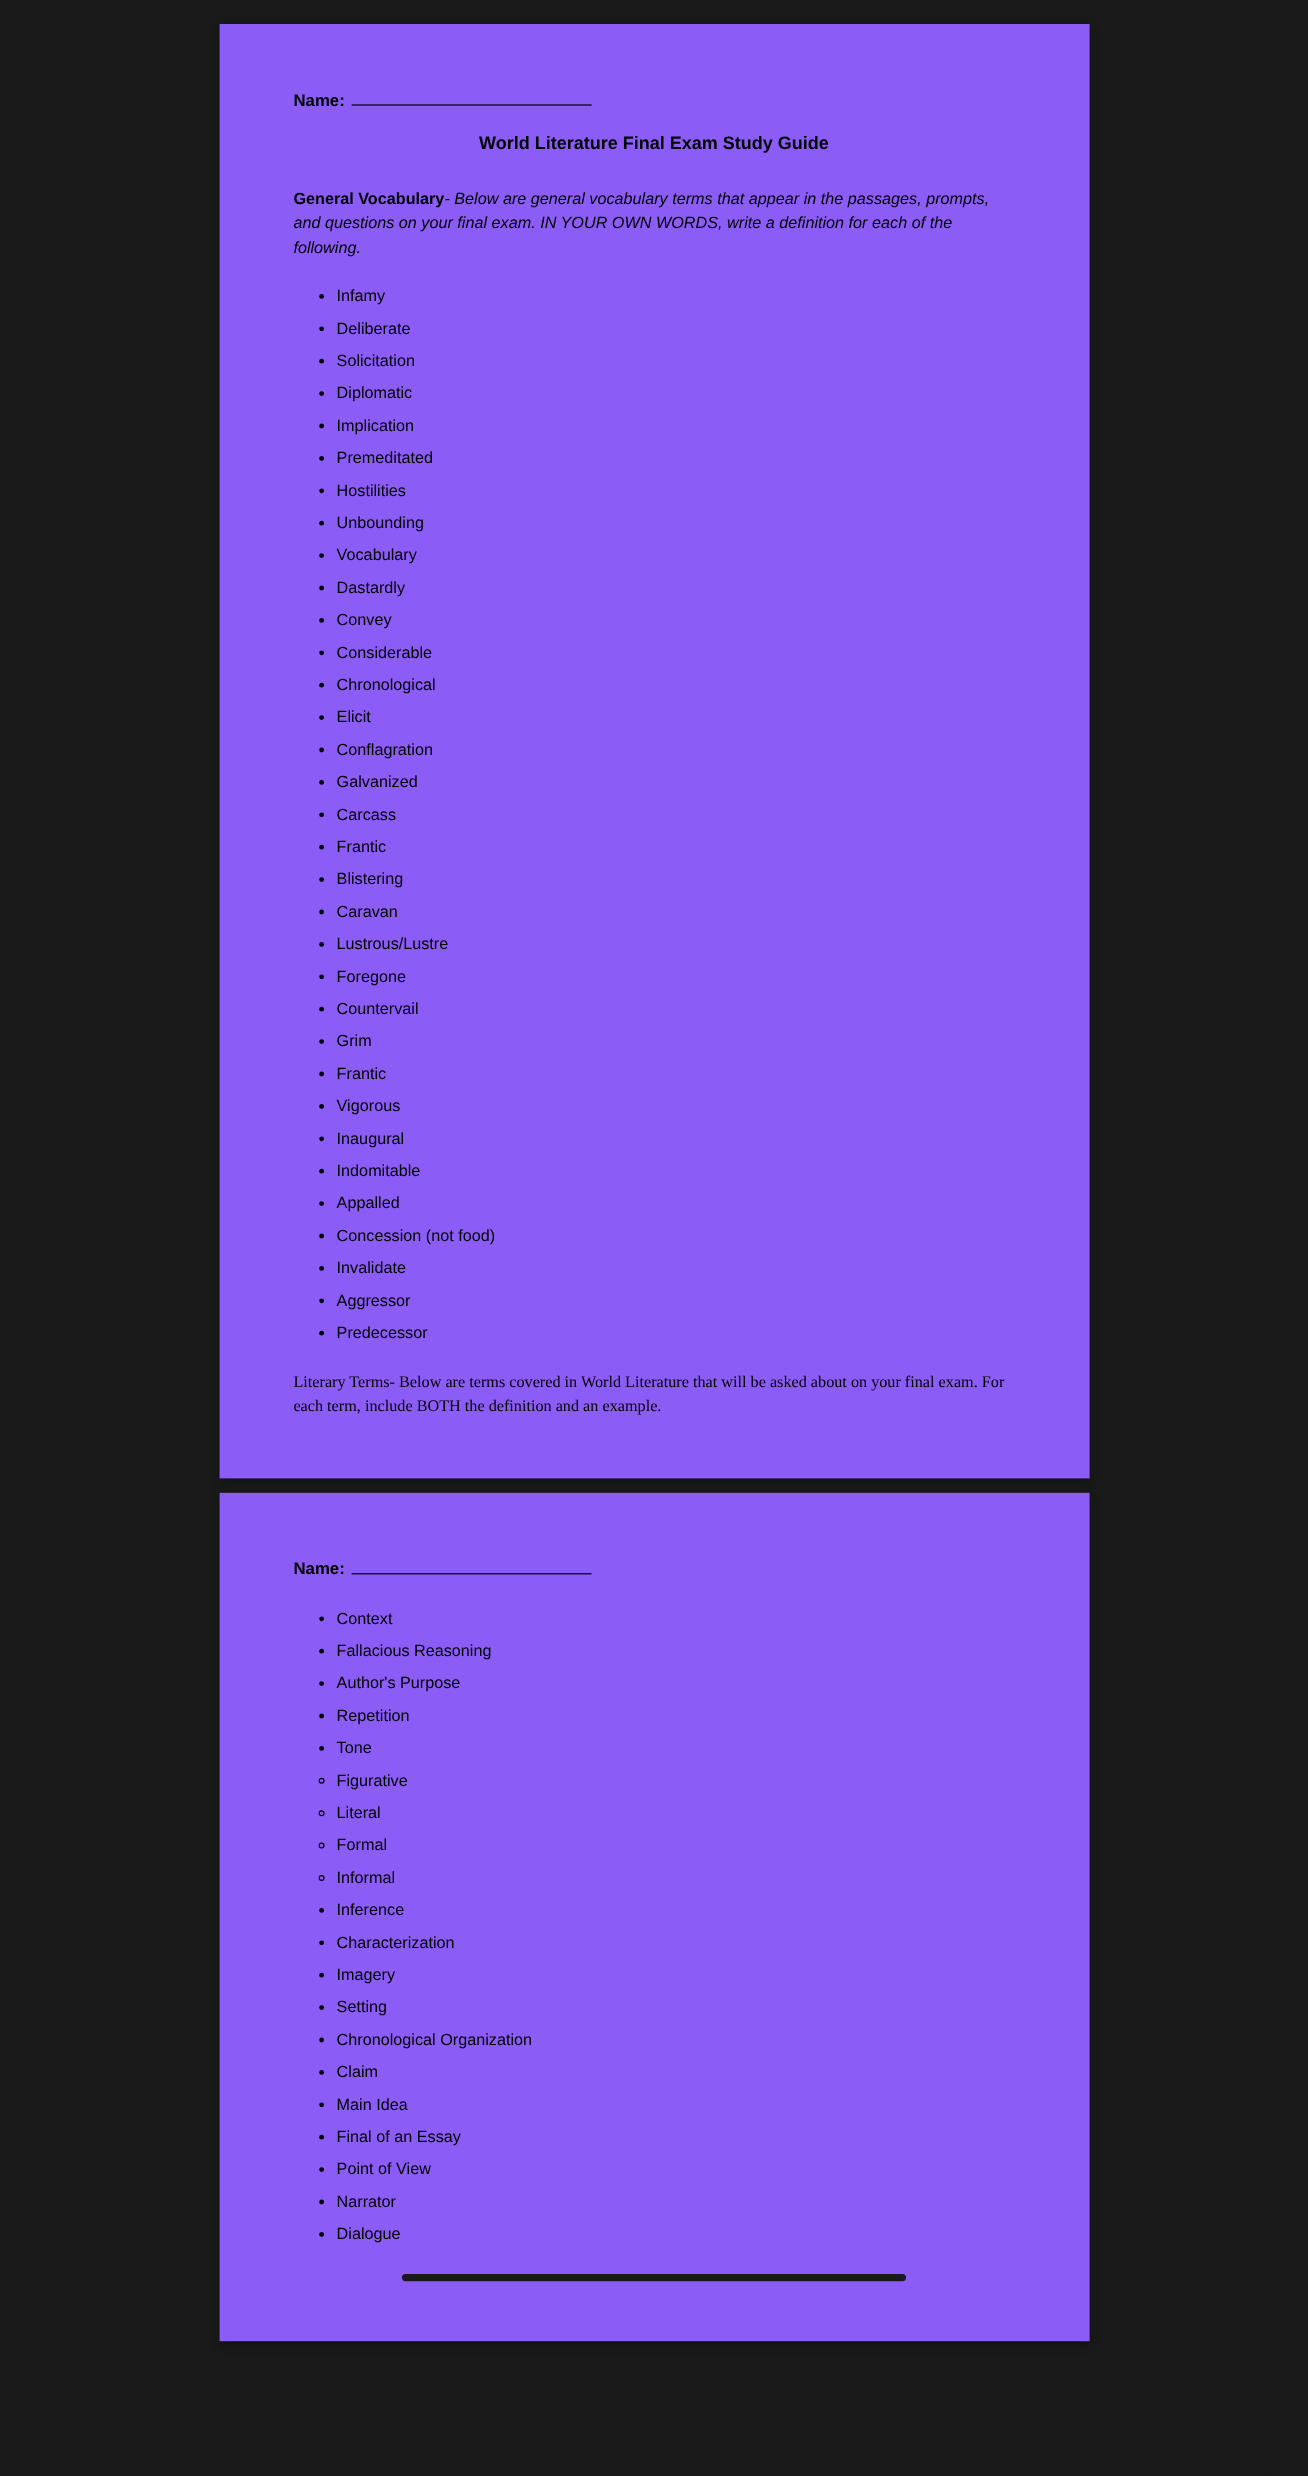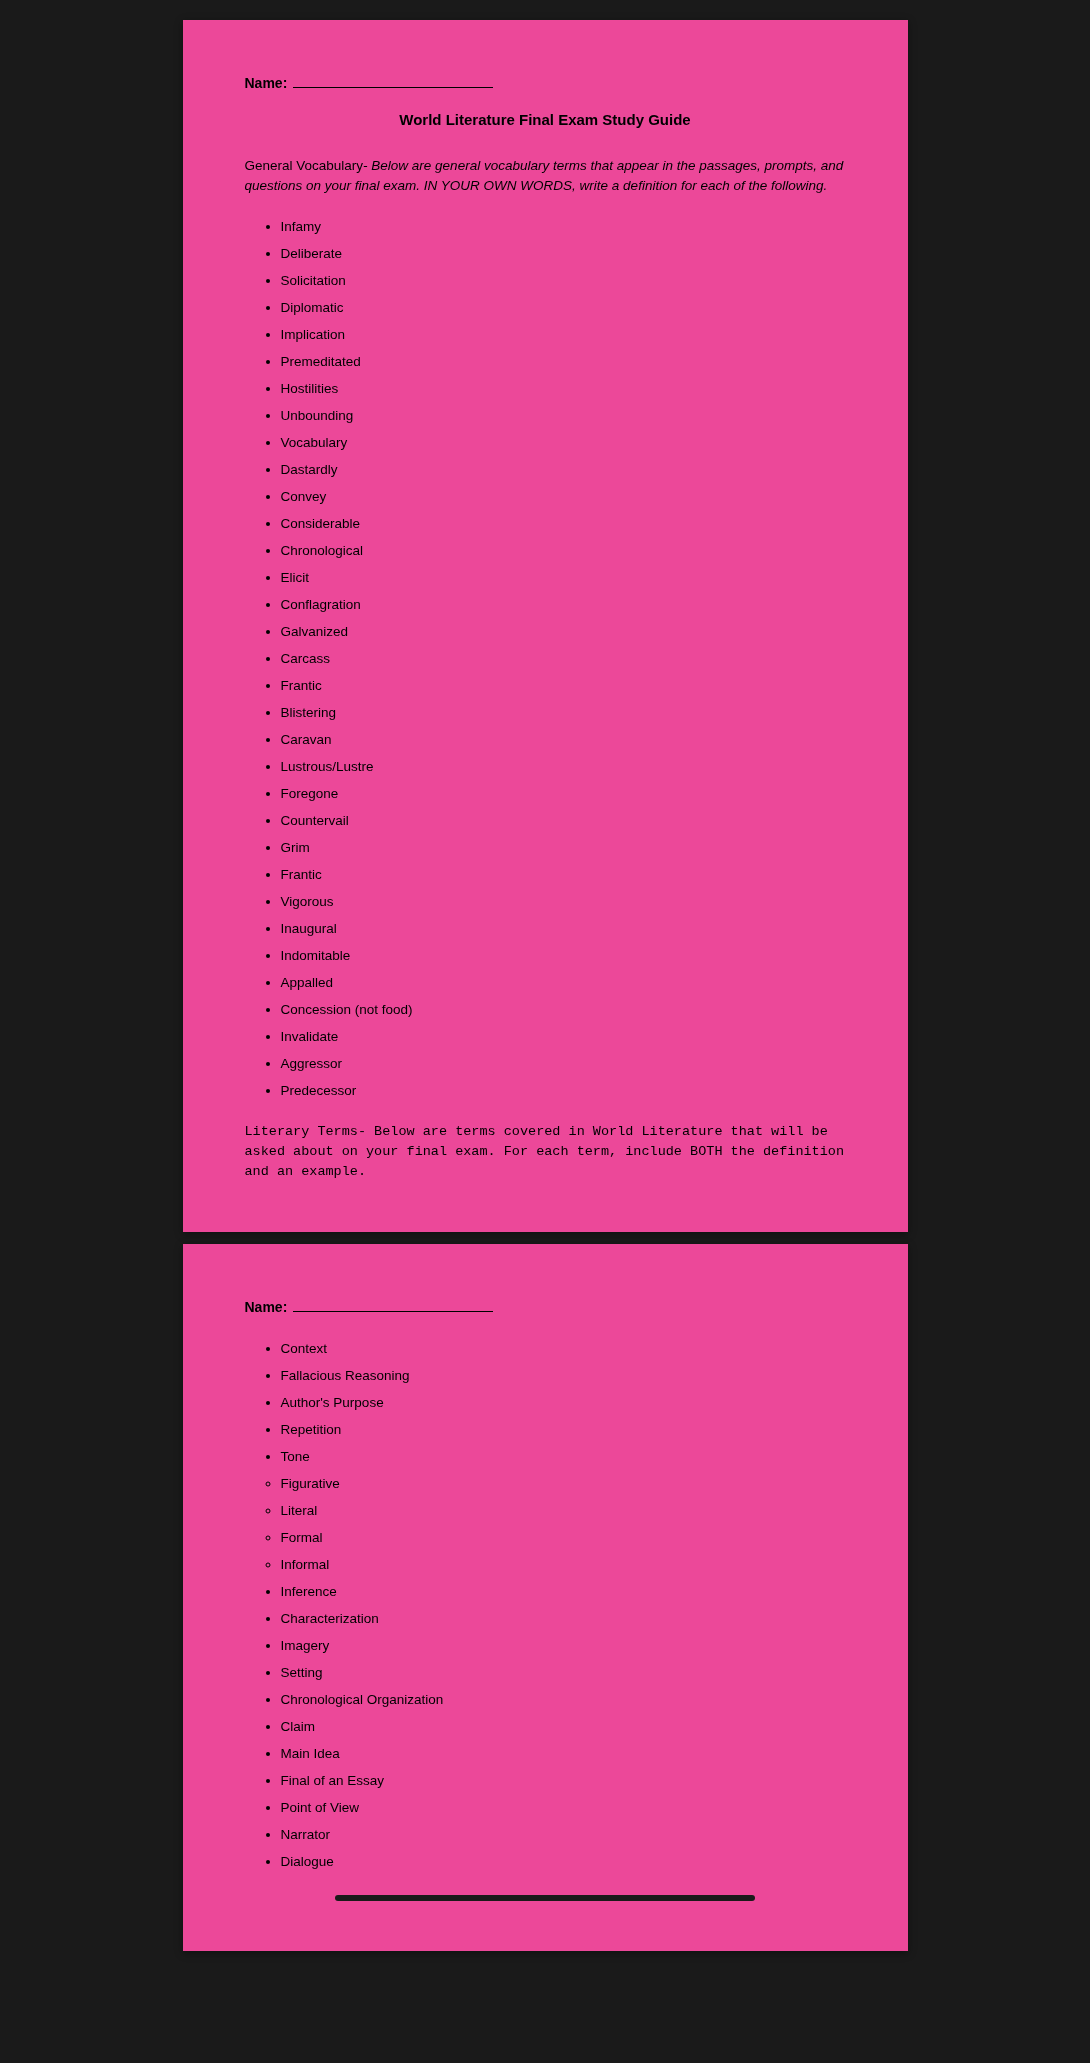--- a/index.html
+++ b/index.html
@@ -12,21 +12,21 @@
       background-color: #1a1a1a;
       font-family: 'Times New Roman', Times, serif;
       display: flex;
       flex-direction: column;
       align-items: center;
       padding: 20px 0;
       gap: 12px;
     }
 
     .page {
-      background: #ec4899;
+      background: #8b5cf6;
       width: 725px;
       padding: 50px 62px;
       box-shadow: 0 2px 8px rgba(0,0,0,0.4);
       position: relative;
     }
 
     .name-line {
       display: flex;
       align-items: baseline;
       gap: 6px;
@@ -58,21 +58,21 @@
     }
 
     .section-intro {
       font-size: 13.5px;
       font-family: Arial, sans-serif;
       margin-bottom: 16px;
       line-height: 1.5;
     }
 
     .section-intro .section-title {
-      font-weight: normal;
+      font-weight: bold;
       font-style: normal;
     }
 
     .section-intro .section-desc {
       font-style: italic;
       text-align: right;
     }
 
     ul.bullet-list {
       list-style: disc;
@@ -91,21 +91,21 @@
     }
 
     ul.sub-list li {
       font-size: 13.5px;
       font-family: Arial, sans-serif;
       line-height: 2.0;
     }
 
     .literary-terms-intro {
       font-size: 13.5px;
-      font-family: Liberation Mono, monospace;
+      font-family: Liberation Serif, serif;
       line-height: 1.5;
       margin-top: 18px;
     }
 
     .page2-name {
       margin-bottom: 20px;
     }
 
     .bottom-bar {
       width: 420px;

